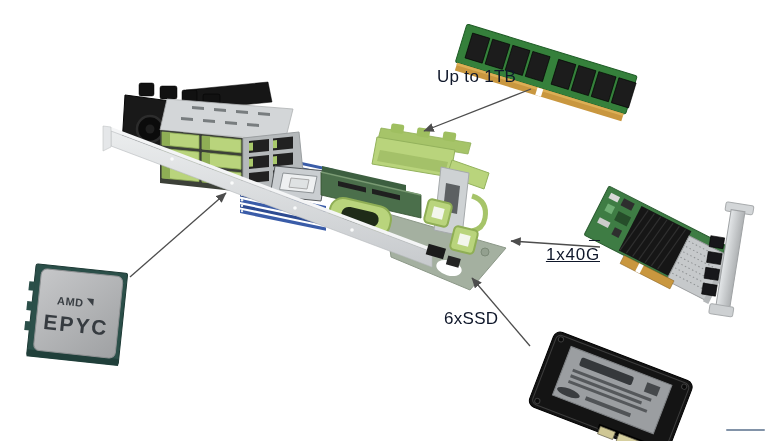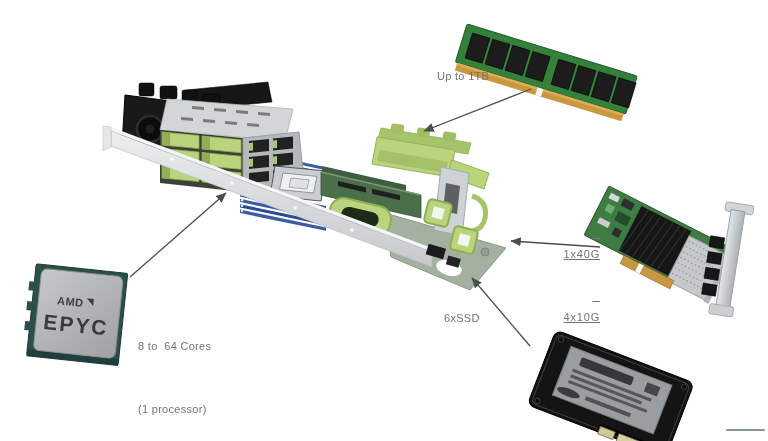--- a/index.html
+++ b/index.html
@@ -1,19 +1,19 @@
 <!DOCTYPE html>
 <html><head>
 <meta charset="utf-8">
 <style>
   html,body{margin:0;padding:0;background:#ffffff;}
   .stage{position:relative;width:768px;height:441px;background:#ffffff;overflow:hidden;
          font-family:"Liberation Sans", sans-serif;}
   .art{position:absolute;left:0;top:0;}
-  .label{position:absolute;color:#737373;font-size:11px;line-height:21px;
+  .label{position:absolute;color:#0f172a;font-size:17px;line-height:21px;
          letter-spacing:0.3px;white-space:pre;}
   .label.net{width:70px;text-align:right;letter-spacing:0.8px;text-decoration:underline;}
   .footer-rule{position:absolute;left:726px;top:429px;width:39px;height:2px;
                background:#8293a8;border-radius:1px;}
 </style>
 </head>
 <body>
 
 <div class="stage">
 
@@ -300,25 +300,20 @@
     <line x1="130" y1="277" x2="226" y2="193" marker-end="url(#ah)"></line>
     <line x1="600" y1="247" x2="511" y2="241" marker-end="url(#ah)"></line>
     <line x1="530" y1="346" x2="472" y2="278" marker-end="url(#ah)"></line>
   </g>
 </svg>
 
 <div class="label" style="left:437px;top:66px">Up to 1TB</div>
 
 <div class="label net" style="left:530px;top:202px">
   <div>1x40G</div>
-  <div>4x10G</div>
 </div>
 
 <div class="label" style="left:444px;top:308px">6xSSD</div>
 
-<div class="label" style="left:138px;top:294px">
-  <div>8 to  64 Cores</div>
-  <div>(1 processor)</div>
+
+<div class="footer-rule"></div>
+
 </div>
 
-<div class="footer-rule"></div>
-
-</div>
-
 </body></html>

